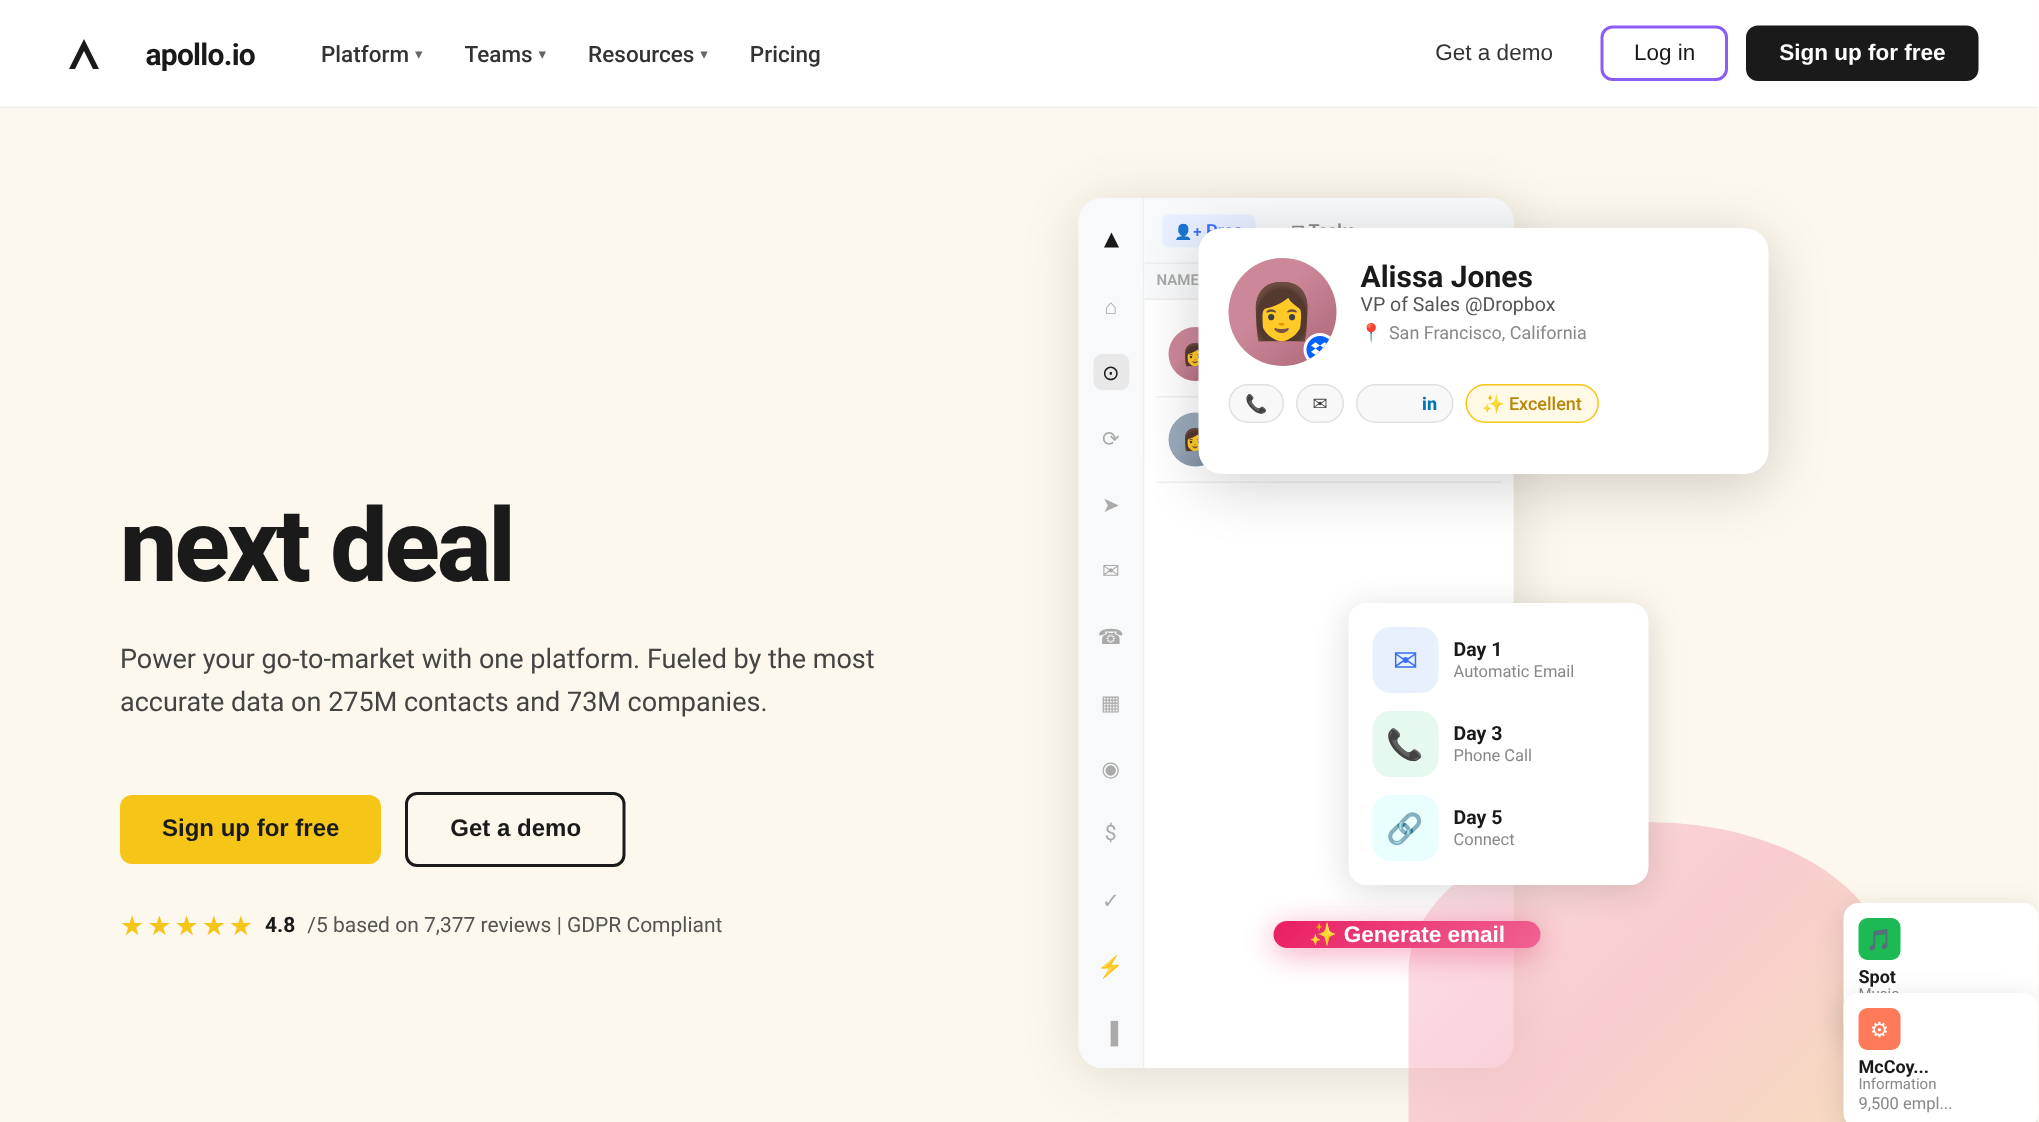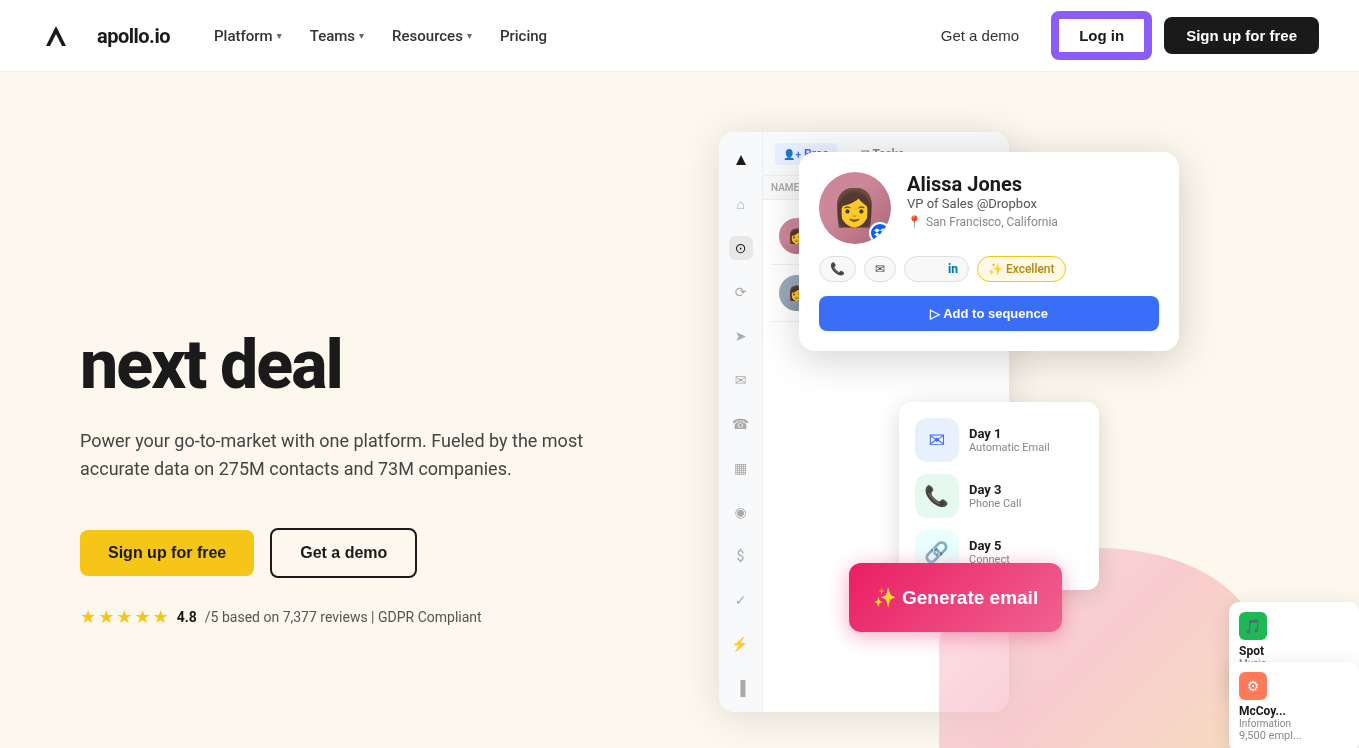--- a/index.html
+++ b/index.html
@@ -71,24 +71,24 @@
       font-weight: 500;
       color: #333;
       background: transparent;
       border: none;
       cursor: pointer;
       border-radius: 6px;
     }
     .btn-login {
       padding: 8px 20px;
       font-size: 15px;
-      font-weight: 700;
+      font-weight: 400;
       color: #1a1a1a;
       background: transparent;
-      border: 8px solid #8b5cf6;
+      border: 2px solid #8b5cf6;
       border-radius: 8px;
       cursor: pointer;
     }
     .btn-signup {
       padding: 10px 22px;
       font-size: 15px;
       font-weight: 600;
       color: #fff;
       background: #1a1a1a;
       border: none;
@@ -423,22 +423,22 @@
 
     
     .generate-email-btn {
       position: absolute;
       bottom: 120px;
       left: 130px;
       background: linear-gradient(135deg, #e91e63, #f06292);
       color: #fff;
       border: none;
       border-radius: 12px;
-      padding: 23px 24px;
-      font-size: 19px;
+      padding: 0 24px;
+      font-size: 15px;
       font-weight: 700;
       cursor: pointer;
       display: flex;
       align-items: center;
       gap: 8px;
       box-shadow: 0 4px 20px rgba(233,30,99,0.4);
       z-index: 6;
     }
 
     
@@ -656,23 +656,20 @@
         </div>
       </div>
       <div class="card-badges">
         <div class="badge">📞</div>
         <div class="badge">✉</div>
         <div class="badge">
             <span style="font-weight:800;color:#0077b5;margin-left:33px;">in</span>
           </div>
         <div class="badge badge-excellent">✨ Excellent</div>
       </div>
-      <button class="btn-add-sequence">
-        ▷ Add to sequence
-      </button>
     </div>
 
     <div class="sequence-panel">
       <div class="seq-item">
         <div class="seq-icon seq-icon-email">✉</div>
         <div class="seq-label">
           <div class="day">Day 1</div>
           <div class="type">Automatic Email</div>
         </div>
       </div>

